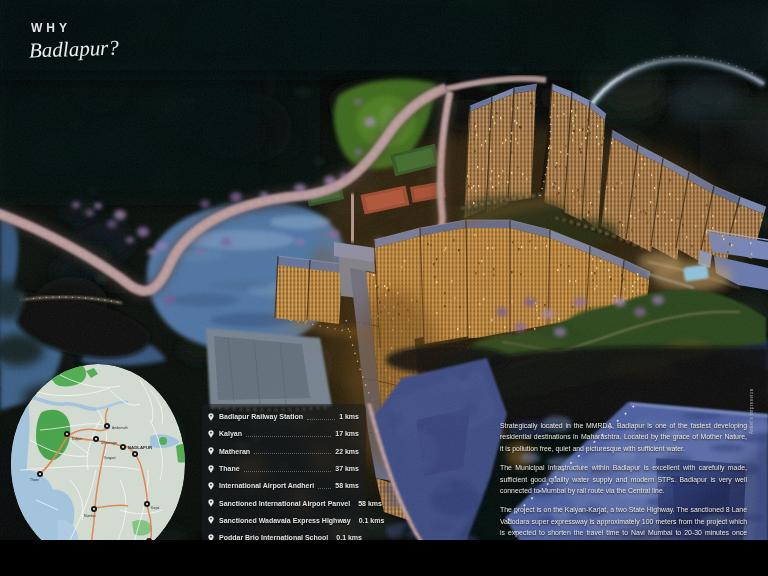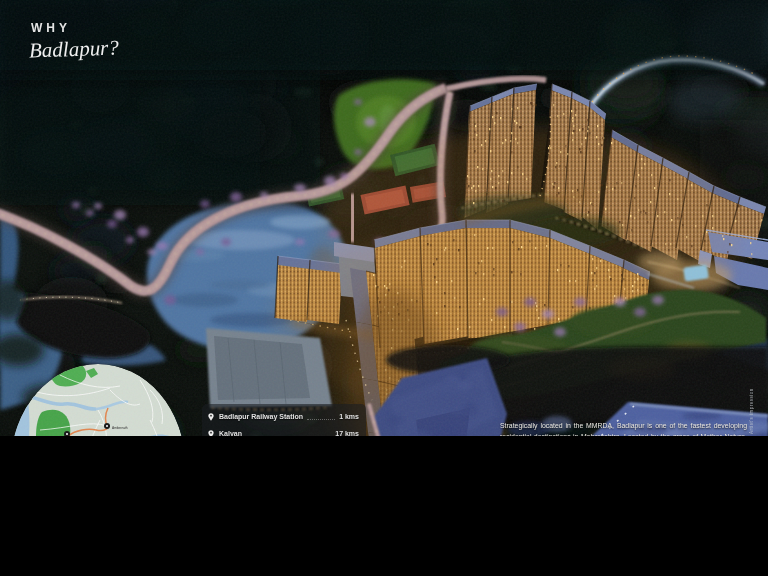--- a/index.html
+++ b/index.html
@@ -1,14 +1,14 @@
 <!DOCTYPE html>
 <html><head><meta charset="utf-8"><style>
 html,body{margin:0;padding:0;background:#000;}
-.stage{position:relative;width:768px;height:436px;overflow:hidden;background:#b91c1c;font-family:"Liberation Sans",sans-serif;}
+.stage{position:relative;width:768px;height:540px;overflow:hidden;background:#b91c1c;font-family:"Liberation Sans",sans-serif;}
 .stage>svg{position:absolute;left:0;top:0;}
 .why{position:absolute;left:31px;top:21px;color:#e4e4e4;font-size:12px;letter-spacing:4px;font-weight:bold;}
 .script{position:absolute;left:29px;top:37px;color:#efefef;font-size:21px;font-family:"Liberation Serif",serif;font-style:italic;transform:rotate(-2deg);}
 .panel{position:absolute;left:202px;top:404px;width:164px;height:162px;background:rgba(26,30,34,0.58);border-radius:5px;
  padding:4px 7px 0 6px;box-sizing:border-box;}
 .row{display:flex;align-items:center;height:17.3px;color:#e2e2e2;font-size:7px;font-weight:bold;}
 .lab{white-space:nowrap;text-shadow:0 1px 1px rgba(0,0,0,0.7);}
 .dots{flex:1;border-bottom:1px dotted rgba(255,255,255,0.32);margin:0 4px;height:1px;transform:translateY(2px);}
 .val{white-space:nowrap;text-shadow:0 1px 1px rgba(0,0,0,0.7);}
 .paras{position:absolute;left:500px;top:420px;width:247px;color:#ece9e2;font-size:6.9px;line-height:11.4px;

